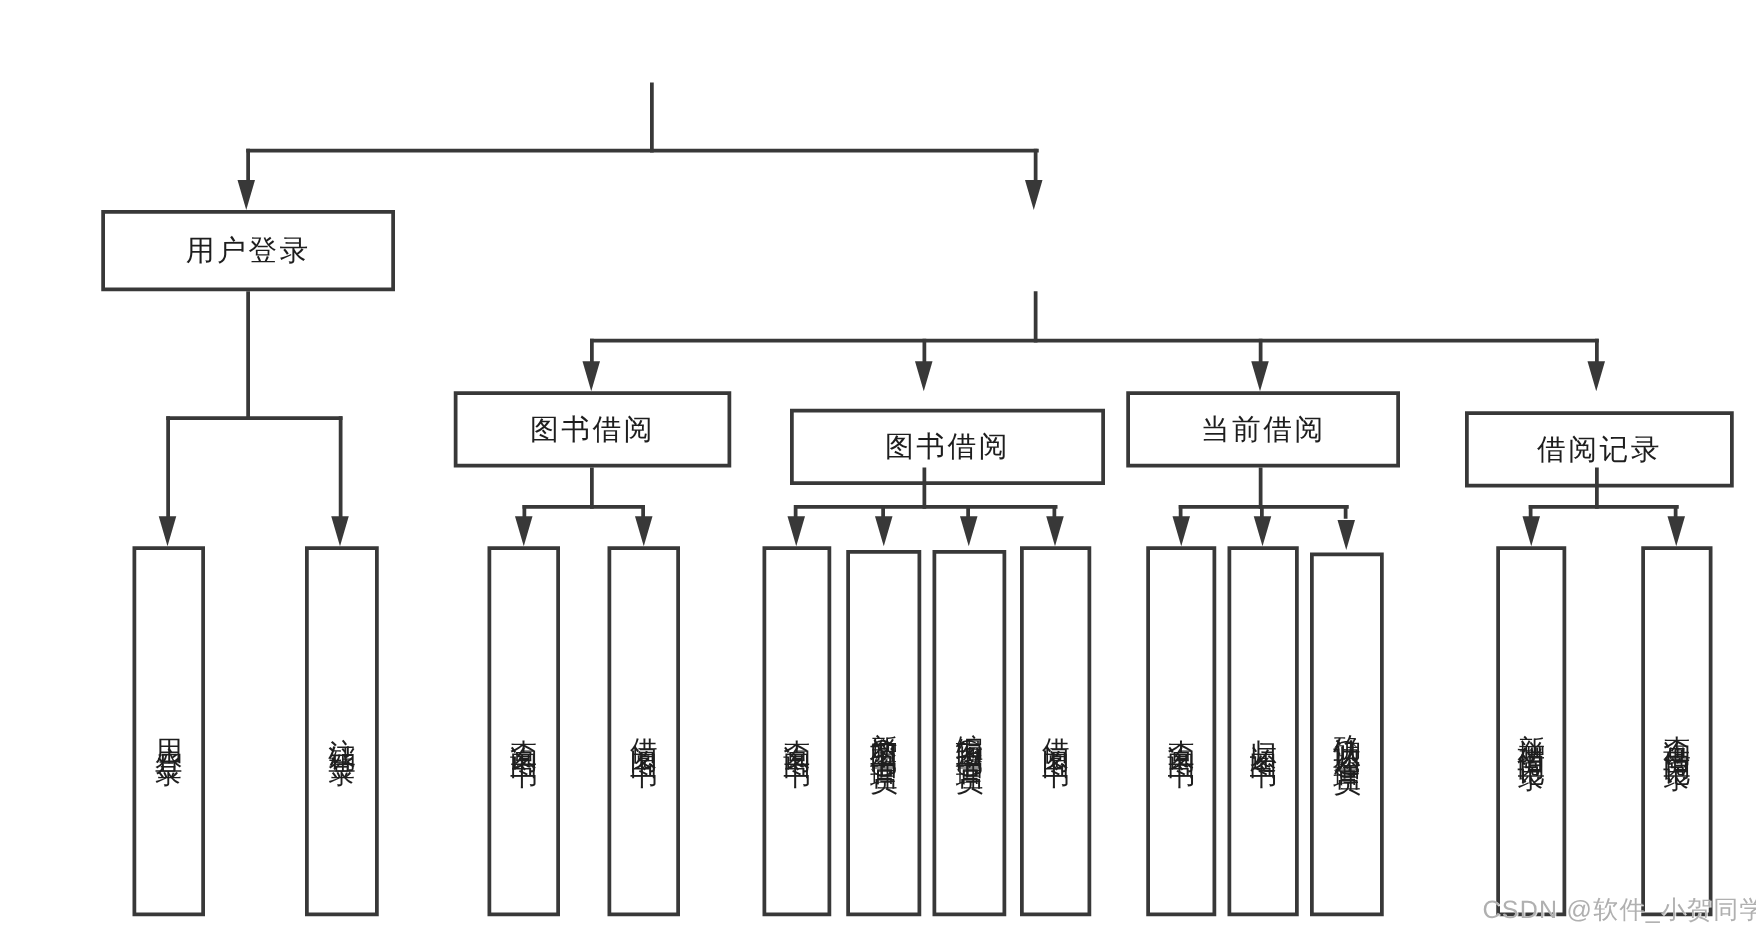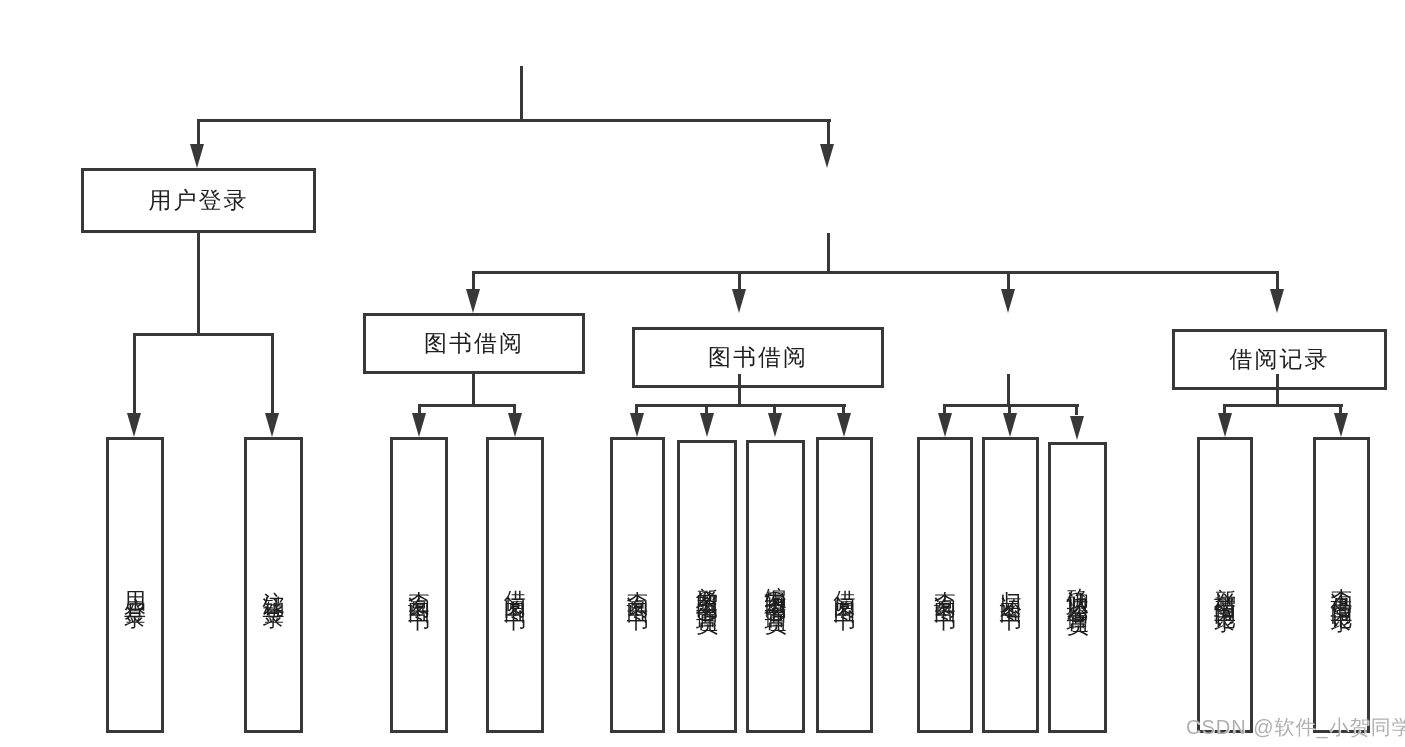--- a/index.html
+++ b/index.html
@@ -89,20 +89,21 @@
   <div class="arrow" style="left:466px;top:289px;"></div>
   <div class="vline" style="left:738px;top:271px;height:20px;"></div>
   <div class="arrow" style="left:732px;top:289px;"></div>
   <div class="vline" style="left:1007px;top:271px;height:20px;"></div>
   <div class="arrow" style="left:1001px;top:289px;"></div>
   <div class="vline" style="left:1276px;top:271px;height:20px;"></div>
   <div class="arrow" style="left:1270px;top:289px;"></div>
 
   <div class="node" style="left:363px;top:313px;width:222px;height:61px;">图书借阅</div>
   <div class="node" style="left:632px;top:327px;width:252px;height:61px;">图书借阅</div>
+  <div class="node" style="left:901px;top:313px;width:219px;height:61px;">当前借阅</div>
   <div class="node" style="left:1172px;top:329px;width:215px;height:61px;">借阅记录</div>
 
   <div class="vline" style="left:472px;top:374px;height:33px;"></div>
   <div class="hline" style="left:418px;top:404px;width:98px;"></div>
   <div class="vline" style="left:418px;top:404px;height:11px;"></div>
   <div class="arrow" style="left:412px;top:413px;"></div>
   <div class="vline" style="left:513px;top:404px;height:11px;"></div>
   <div class="arrow" style="left:508px;top:413px;"></div>
 
   <div class="vline" style="left:738px;top:374px;height:33px;"></div>

